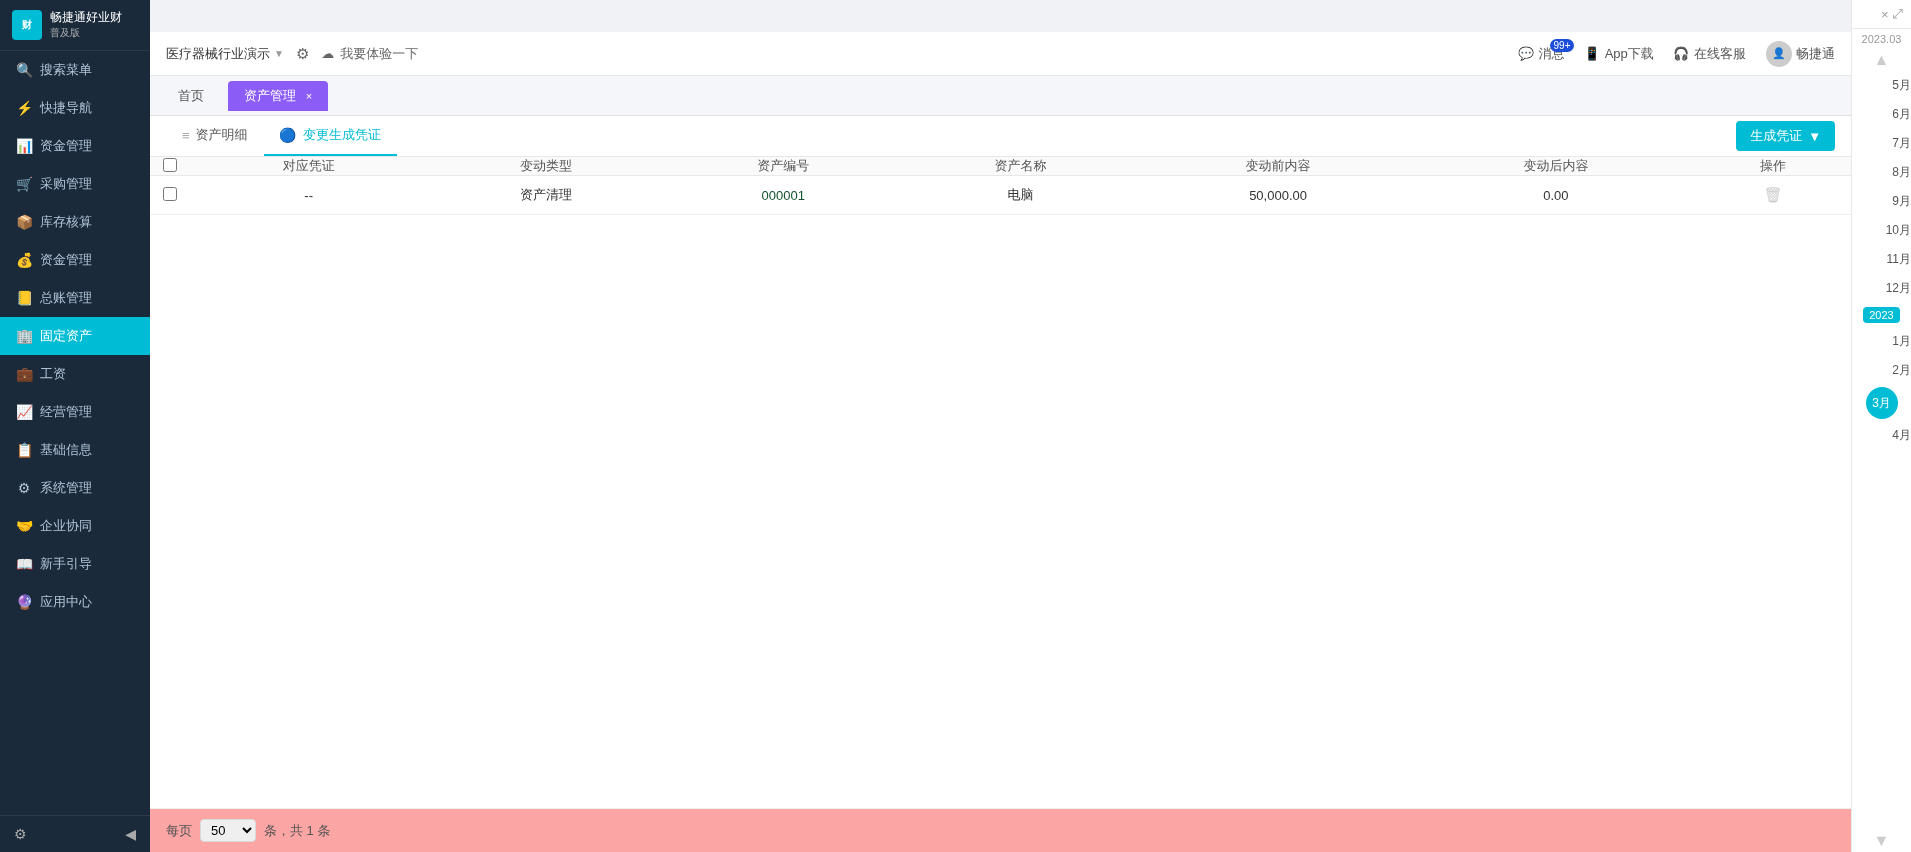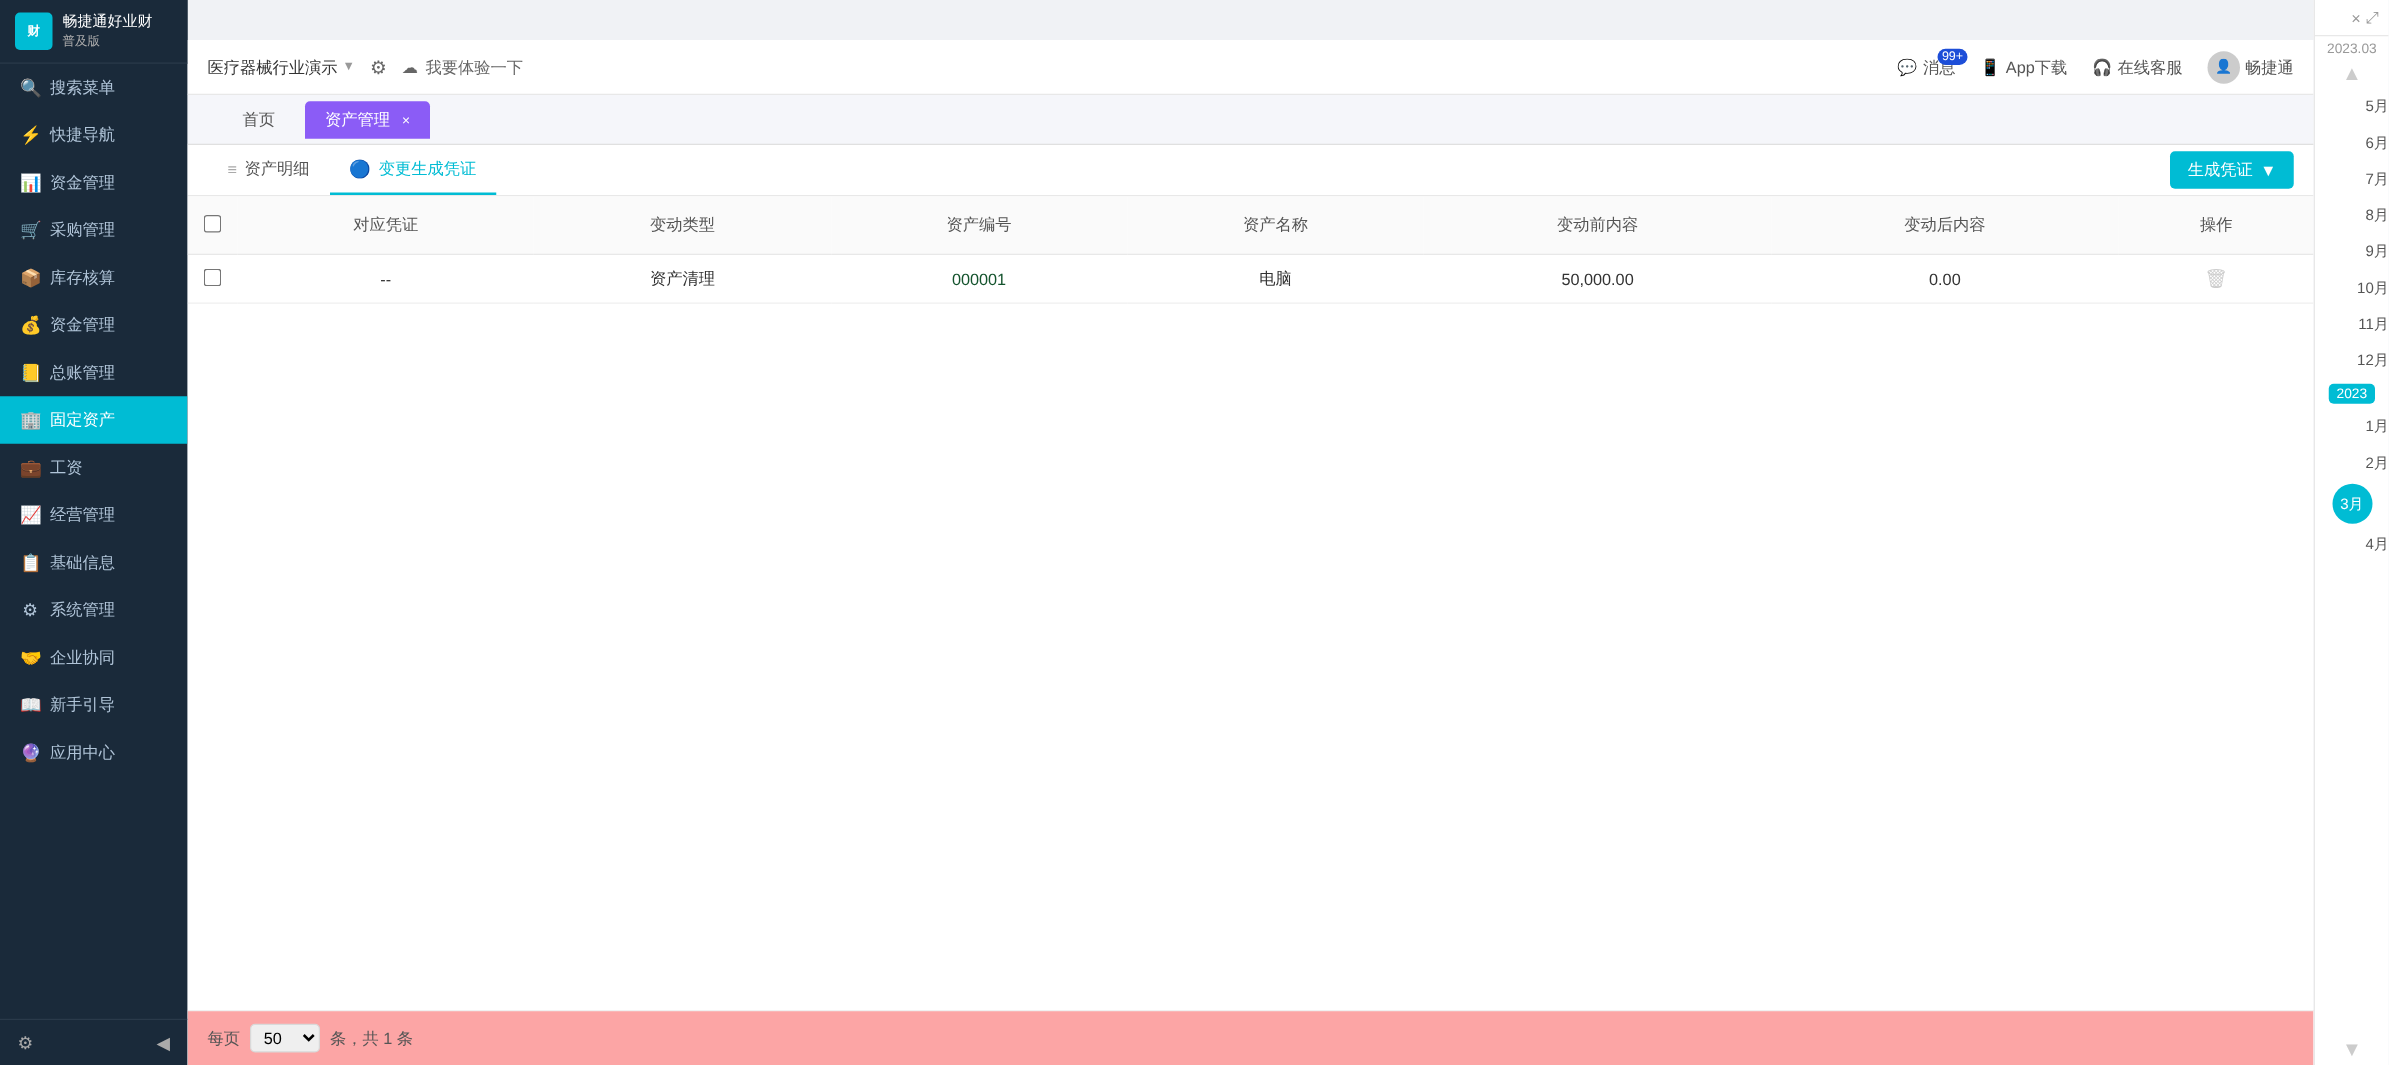--- a/index.html
+++ b/index.html
@@ -103,21 +103,21 @@
       background: #ccc; display: flex; align-items: center; justify-content: center;
       color: #666; font-size: 11px;
     }
 
     
     .tabbar {
       background: #f5f6fa;
       height: 40px;
       display: flex;
       align-items: center;
-      padding: 0 28px;
+      padding: 0 12px;
       gap: 8px;
       border-bottom: 1px solid #e0e0e0;
     }
     .tab-item {
       padding: 6px 16px;
       font-size: 13px;
       cursor: pointer;
       color: #555;
       border-radius: 4px 4px 0 0;
     }
@@ -176,21 +176,21 @@
     }
 
     table {
       width: 100%;
       border-collapse: collapse;
     }
     thead th {
       background: #fafafa;
       font-weight: normal;
       color: #555;
-      padding: 14px 12px;
+      padding: 0 12px;
       text-align: center;
       border-bottom: 1px solid #e8e8e8;
       font-size: 13px;
       white-space: nowrap;
     }
     tbody td {
       padding: 10px 12px;
       border-bottom: 1px solid #f0f0f0;
       text-align: center;
       font-size: 13px;

